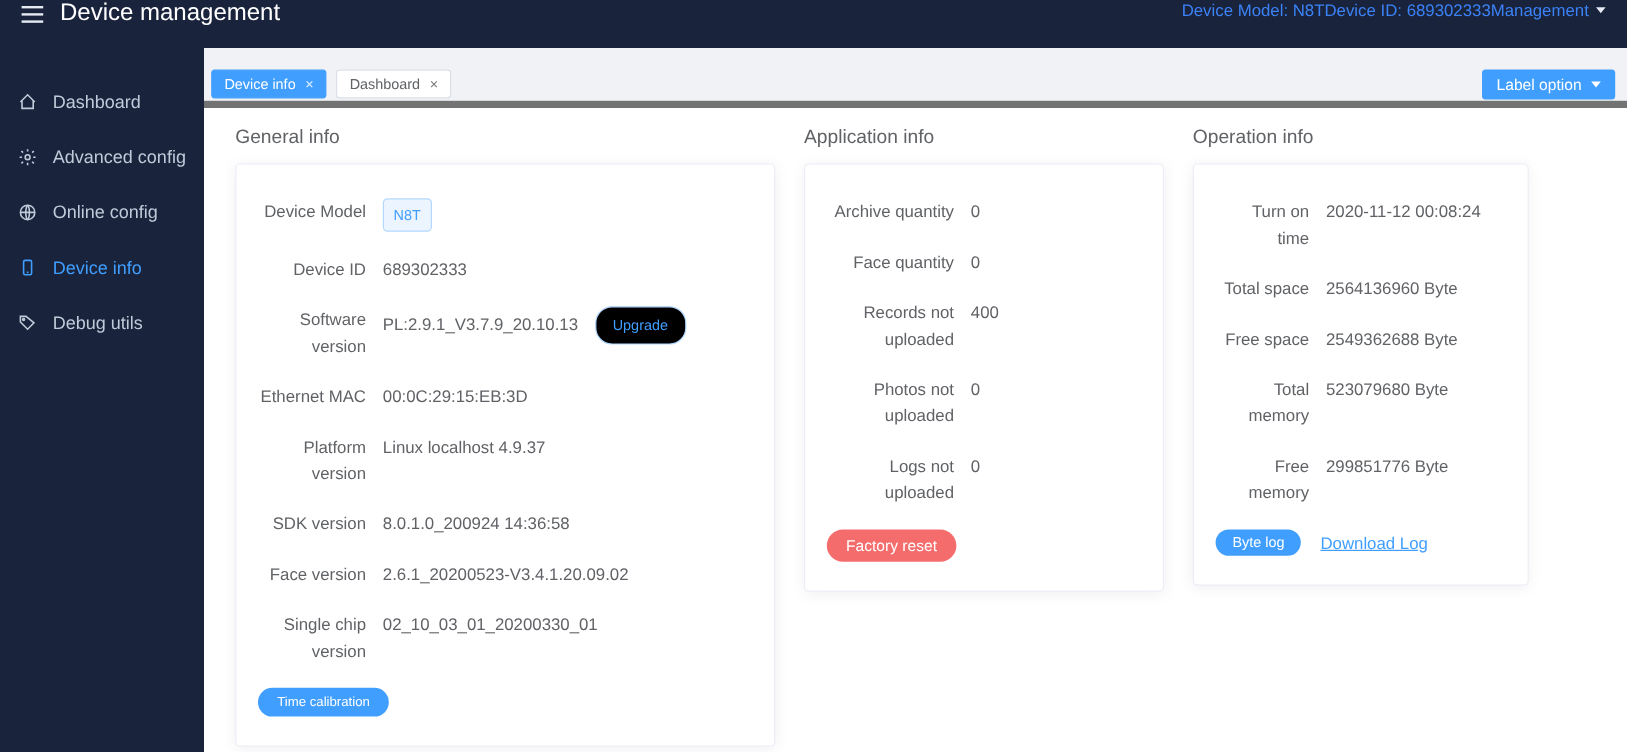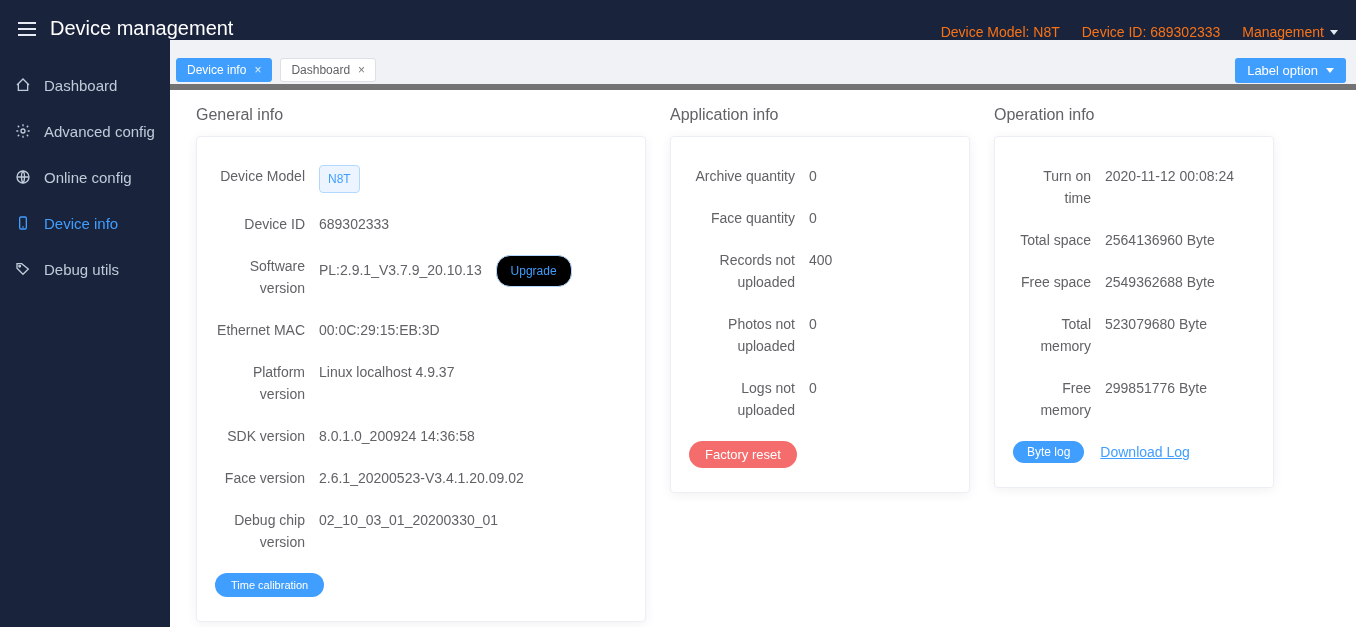--- a/index.html
+++ b/index.html
@@ -11,28 +11,28 @@
     color: #606266;
     width: 1356px;
     height: 627px;
     overflow: hidden;
   }
   .topbar {
     background: #19233c;
     color: #e5eaf3;
     height: 40px;
     display: flex;
-    align-items: flex-end;
+    align-items: flex-start;
     padding: 0 18px;
   }
   .topbar-left { display: flex; align-items: center; gap: 14px; }
   .hamburger { width: 18px; height: 14px; display: flex; flex-direction: column; justify-content: space-between; cursor: pointer; }
   .hamburger span { display: block; height: 2px; background: #e5eaf3; }
   .app-title { font-size: 20px; color: #fff; font-weight: 400; }
-  .topbar-right { margin-left: auto; display: flex; align-items: center; gap: 22px; font-size: 14px; color: #f97316; }
+  .topbar-right { margin-left: auto; display: flex; align-items: center; font-size: 14px; color: #3b82f6; }
   .topbar-mgmt { display: inline-flex; align-items: center; gap: 6px; cursor: pointer; }
   .caret { width: 0; height: 0; border-left: 4px solid transparent; border-right: 4px solid transparent; border-top: 5px solid #e5eaf3; }
   .main { display: flex; height: calc(627px - 40px); }
   .sidebar {
     width: 170px;
     background: #19233c;
     color: #bfcbd9;
     padding-top: 22px;
     flex: none;
   }
@@ -318,21 +318,21 @@
             </div>
             <div class="row">
               <div class="lab">SDK version</div>
               <div class="val">8.0.1.0_200924 14:36:58</div>
             </div>
             <div class="row">
               <div class="lab">Face version</div>
               <div class="val">2.6.1_20200523-V3.4.1.20.09.02</div>
             </div>
             <div class="row">
-              <div class="lab">Debug chip version</div>
+              <div class="lab">Single chip version</div>
               <div class="val">02_10_03_01_20200330_01</div>
             </div>
             <div class="actions">
               <button class="btn-primary">Time calibration</button>
             </div>
           </div>
         </div>
 
         <div class="panel p-app">
           <div class="panel-title">Application info</div>

